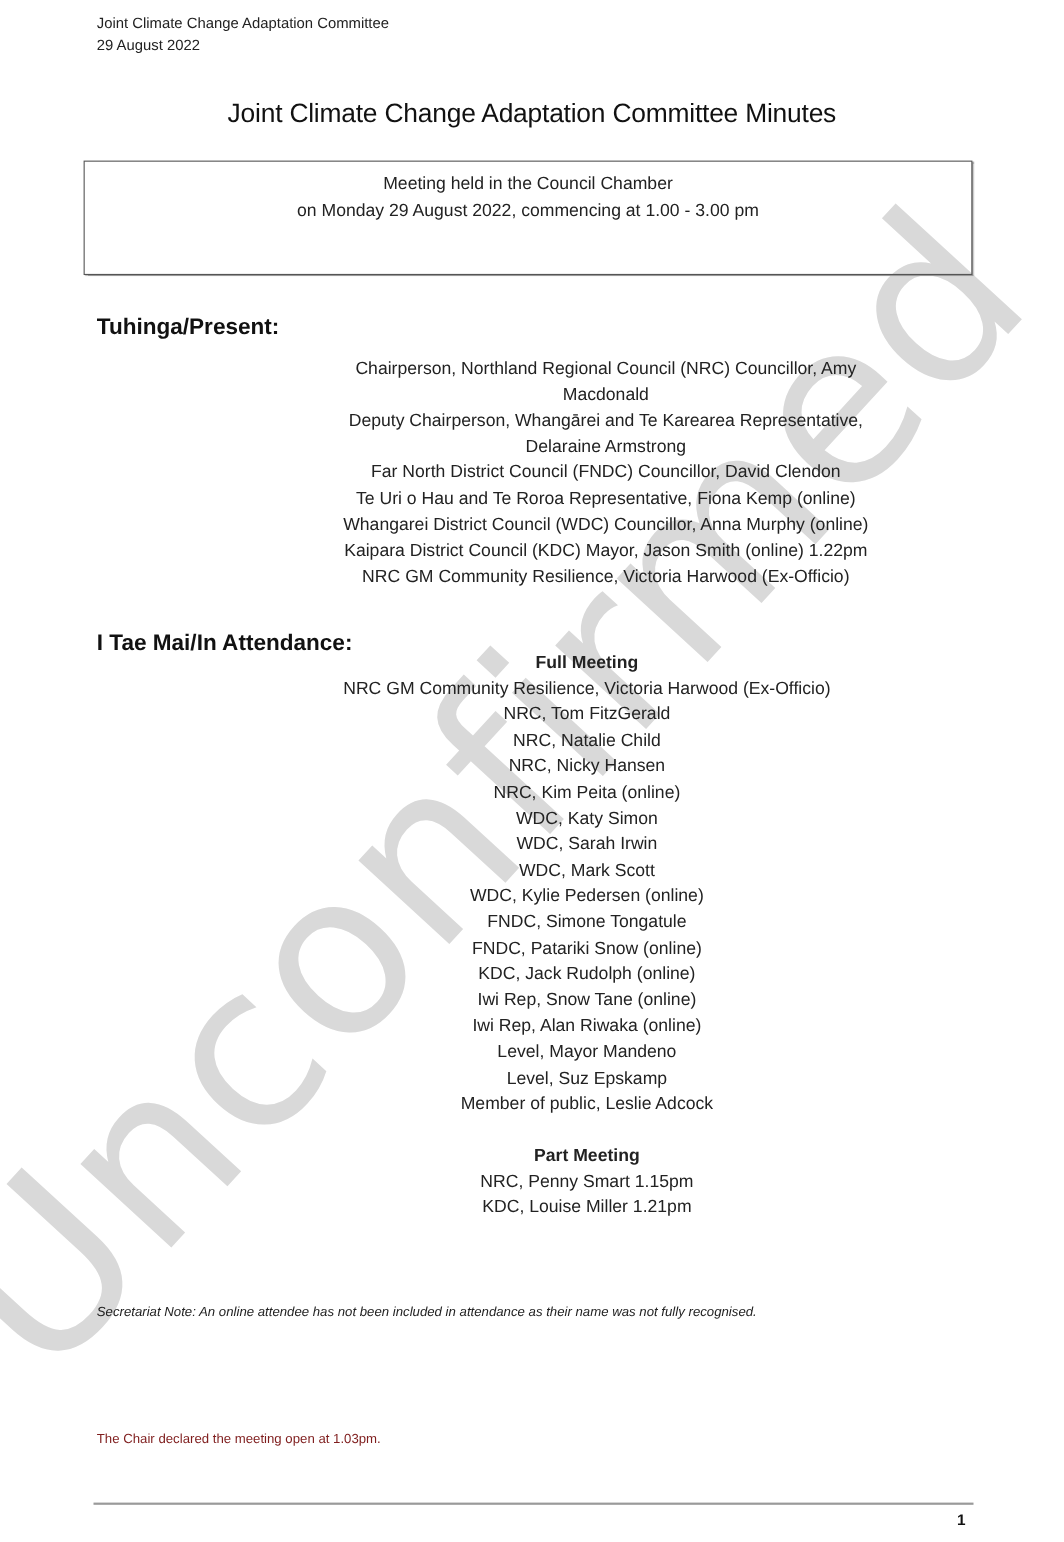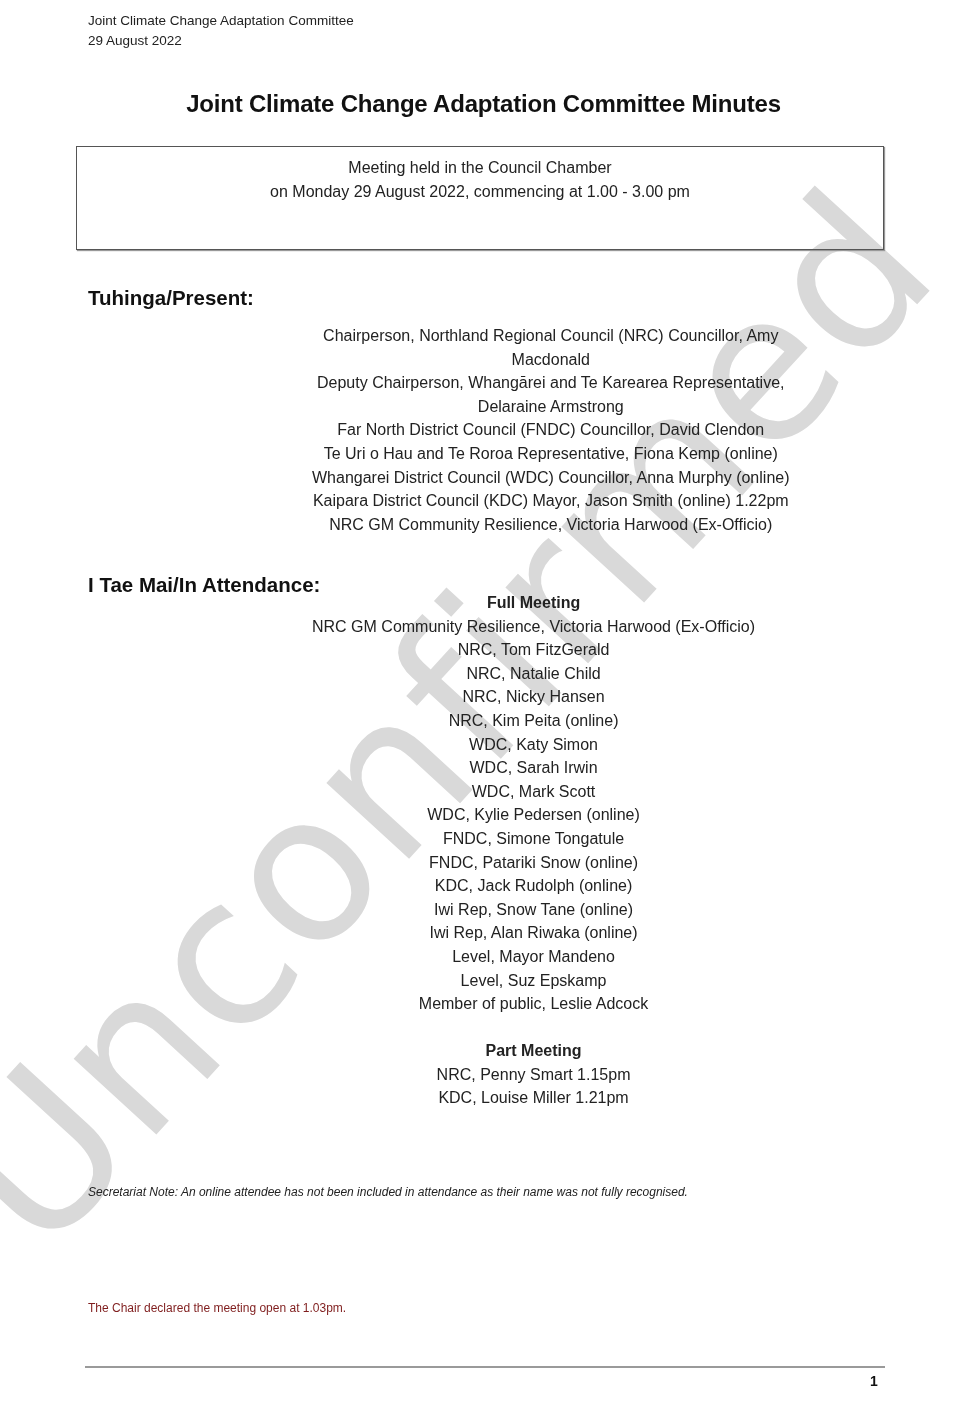--- a/index.html
+++ b/index.html
@@ -1,20 +1,20 @@
 <!DOCTYPE html>
 <html><head>
 <meta charset="utf-8">
 <style>
   html, body { margin:0; padding:0; background:#ffffff; }
   body { width:967px; height:1402px; position:relative; overflow:hidden;
          font-family:"Liberation Sans", "DejaVu Sans", sans-serif; color:#1a1a1a; }
   .hdr { position:absolute; left:88px; top:11px; font-size:13.5px; line-height:20px; color:#222; }
   .title { position:absolute; left:0; width:967px; top:90px; text-align:center;
-           font-size:24px; font-weight:bold; color:#111; letter-spacing:-0.2px; }
+           font-size:24px; font-weight:normal; color:#111; letter-spacing:-0.2px; }
   .box { position:absolute; left:76px; top:146px; width:808px; height:104px;
          border:1px solid #555; box-shadow:1px 1px 1px #999; text-align:center;
          font-size:16px; line-height:23.5px; color:#222; padding-top:9px; box-sizing:border-box; }
   .sect { position:absolute; left:88px; font-size:20.5px; font-weight:bold; color:#111; }
   .list { position:absolute; left:312px; font-size:16px; line-height:23.6px; color:#222;text-align:center; }
   .list div { white-space:nowrap; }
   .sub { font-weight:bold; }
   .note { position:absolute; left:88px; top:1180px; width:800px; font-size:12px;
           line-height:24px; font-style:italic; color:#222; }
   .open { position:absolute; left:88px; top:1271px; font-size:12px; color:#7f1d1d;margin-top:30px; }

